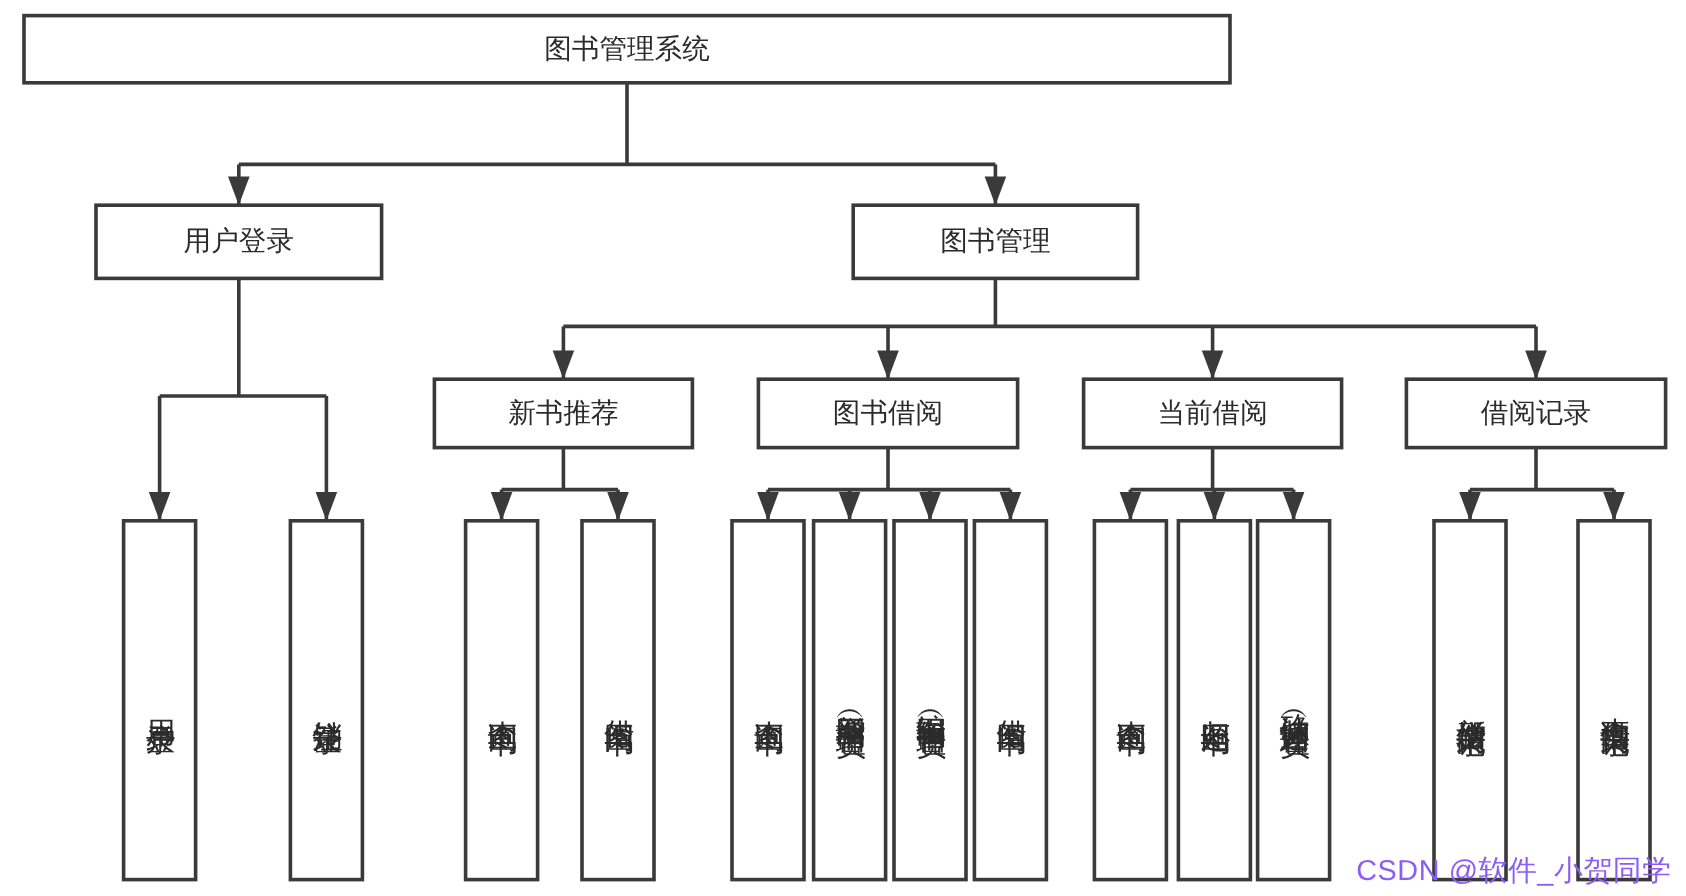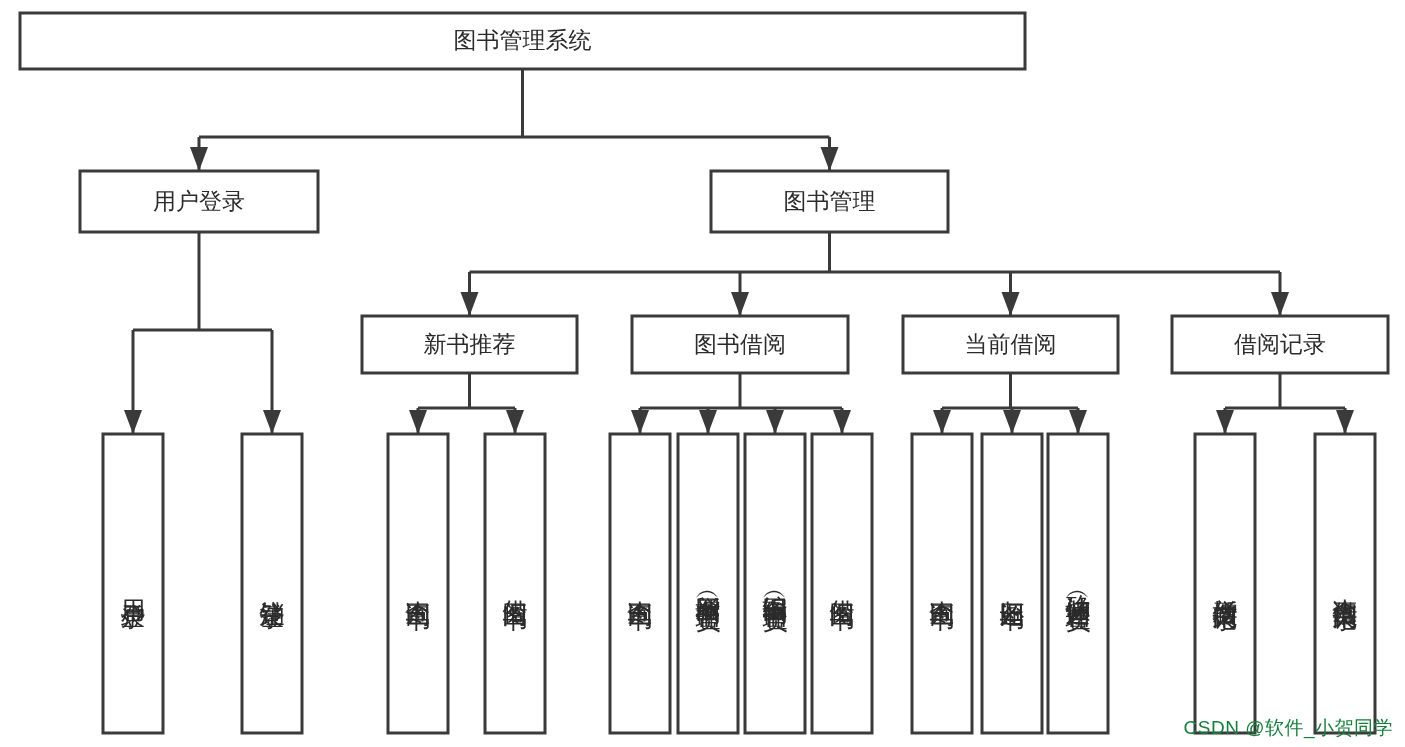--- a/index.html
+++ b/index.html
@@ -61,22 +61,22 @@
     text-align: center;
     white-space: nowrap;
     pointer-events: none;
     user-select: none;
   }
   .watermark {
     position: absolute;
     right: 12px;
     bottom: 6px;
     font-family: "Liberation Sans", "DejaVu Sans", sans-serif;
-    font-size: 19px;
-    color: #15803d;
+    font-size: 24px;
+    color: #8b5cf6;
     letter-spacing: 0.5px;
     white-space: nowrap;
     text-align: center;
   }
 </style>
 </head>
 <body>
 
 <div id="diagram-root">
 

